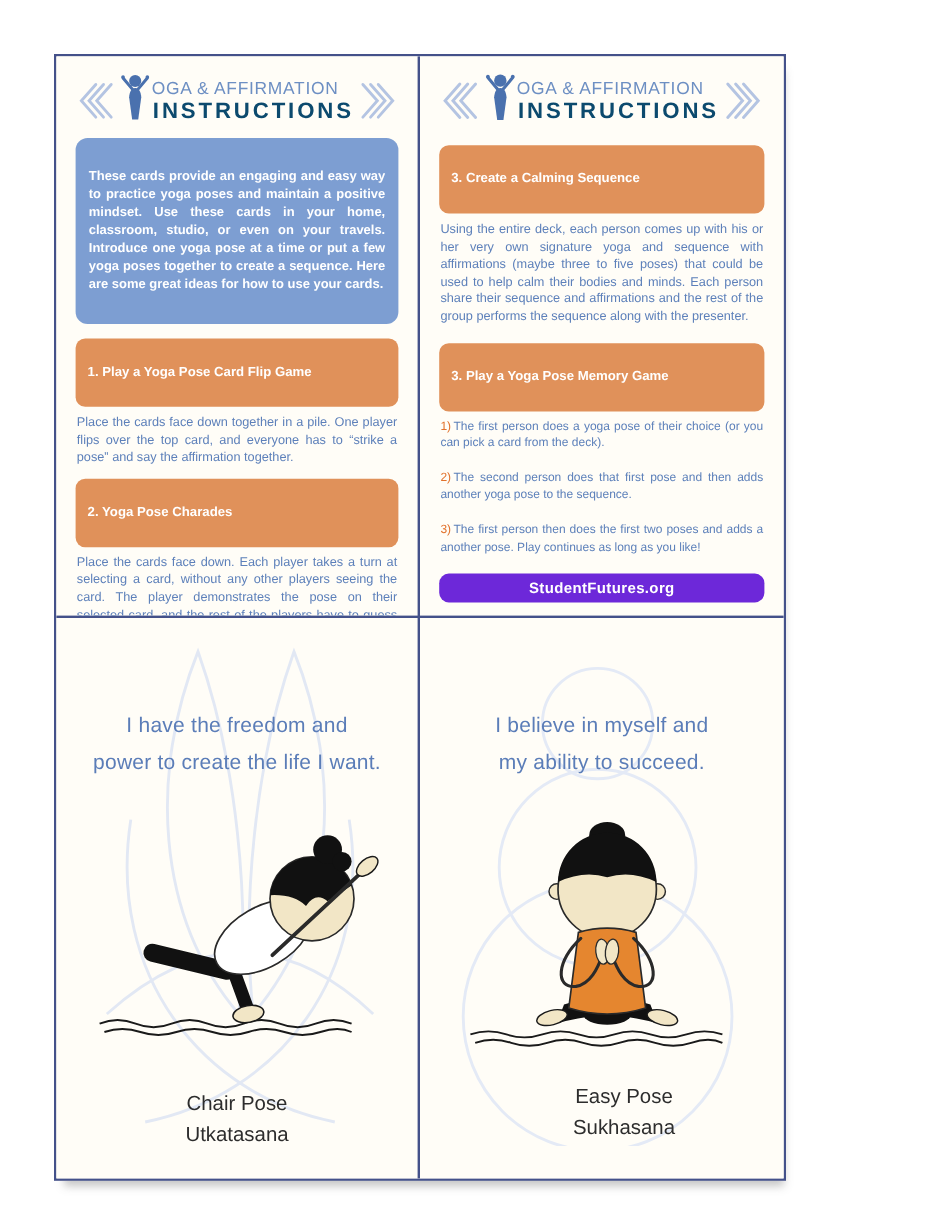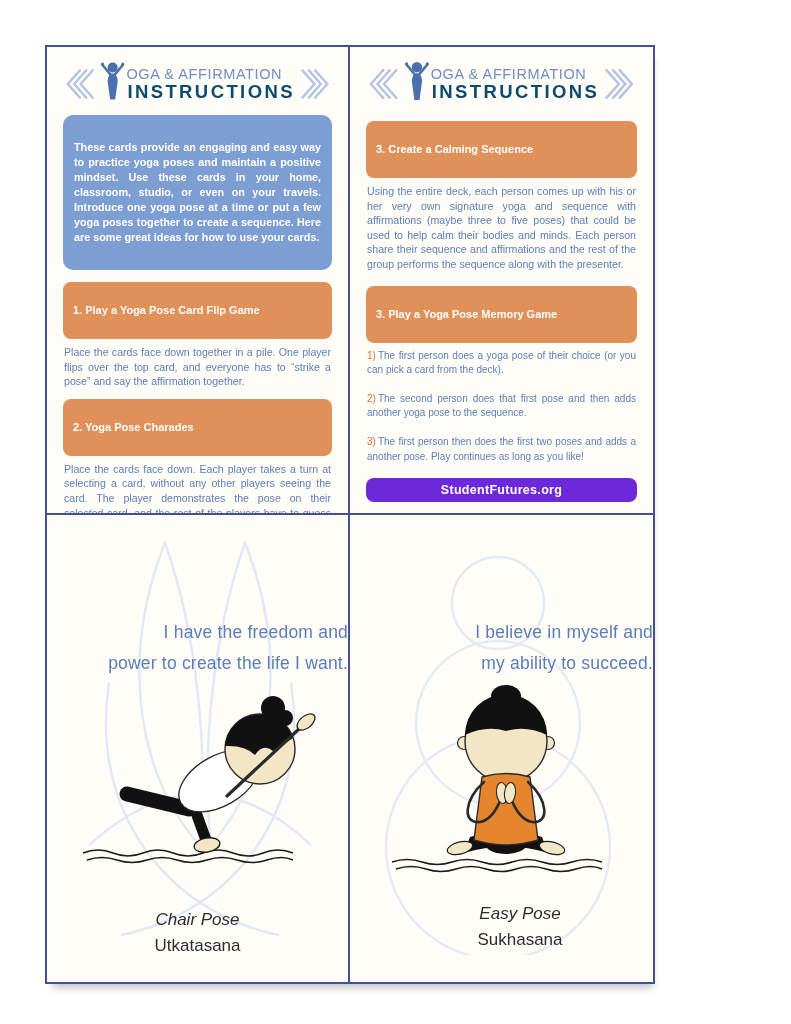--- a/index.html
+++ b/index.html
@@ -46,28 +46,28 @@
     color:#e2722c;font-weight:normal;font-size:12.2px;letter-spacing:0.2px;
   }
   .website-bar{
     margin-top:auto;margin-bottom:4px;background:#6d28d9;color:#ffffff;font-weight:bold;
     font-size:12.5px;text-align:center;border-radius:8px;padding:5px 0;letter-spacing:0.3px;
   }
 
   
   .wm{position:absolute;left:0;top:0;pointer-events:none;}
   .affirmation{
-    position:absolute;top:74px;left:0;right:0;text-align:right;
-    color:#5b7db8;font-size:17.5px;line-height:1.78;white-space:pre-line;letter-spacing:0.2px;margin-top:28px;
+    position:absolute;top:74px;left:0;right:0;text-align:center;
+    color:#5b7db8;font-size:17.5px;line-height:1.78;white-space:pre-line;letter-spacing:0.2px;
   }
   .figure{position:absolute;}
   .fig-chair{left:28px;top:176px;}
   .fig-easy{left:36px;top:168px;}
   .pose-label{position:absolute;bottom:24px;left:0;right:0;text-align:center;color:#2d2d2d;}
-  .pose-name{font-size:17px;line-height:1.5;font-style:italic;}
+  .pose-name{font-size:17px;line-height:1.5;}
   .pose-sanskrit{font-size:17px;line-height:1.5;}
 </style>
 </head>
 <body>
 
 <div class="grid">
 
   <div class="card card-tl inst">
     <div class="logo">
       <svg width="38" height="38" viewBox="0 0 40 40">

